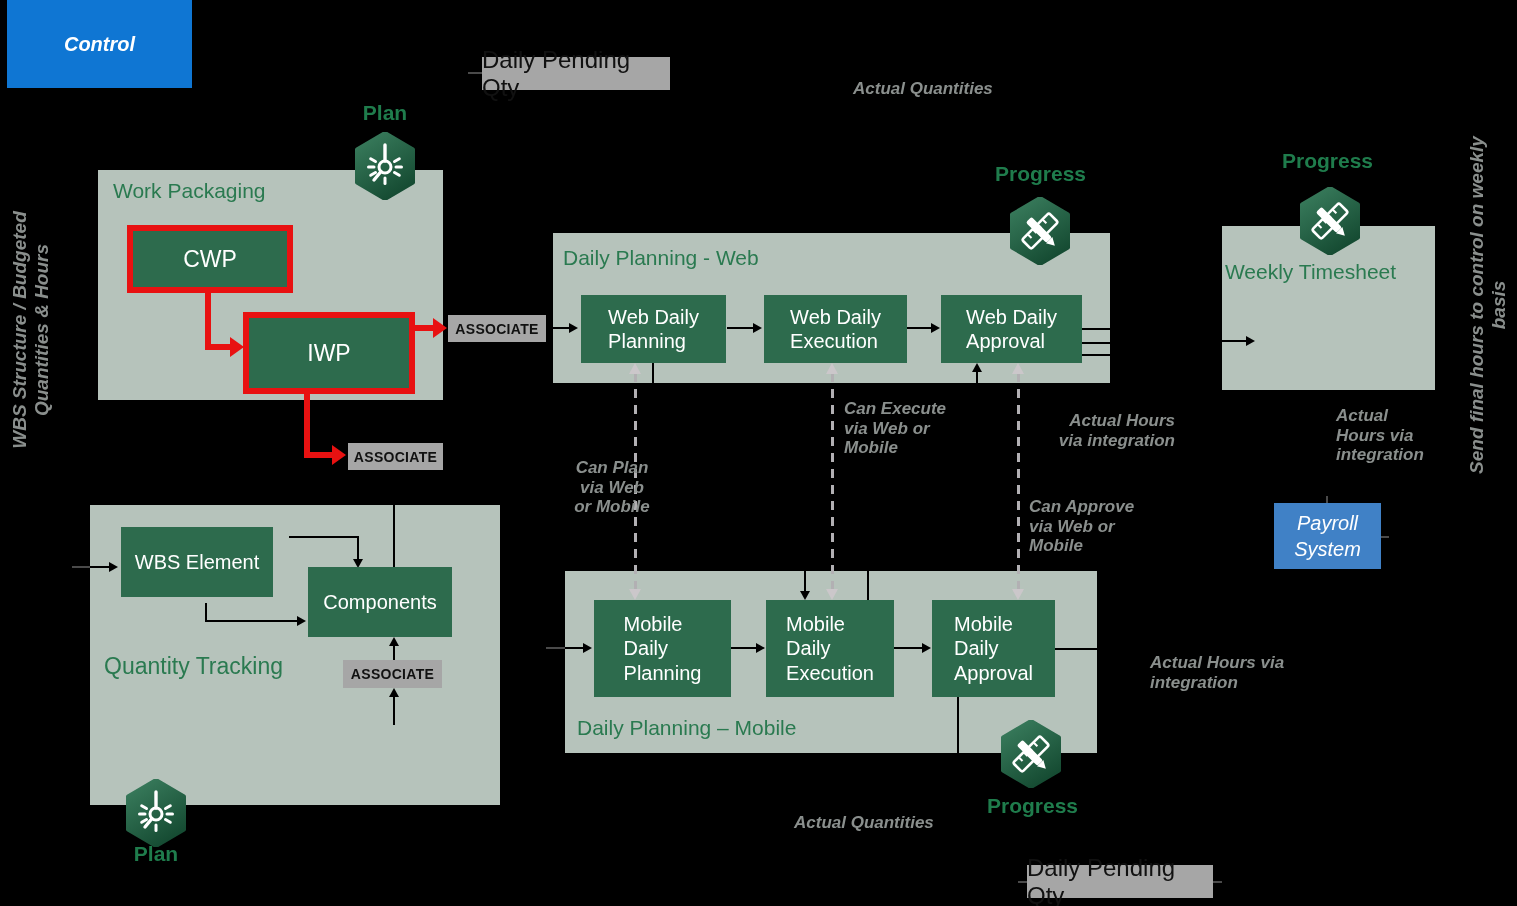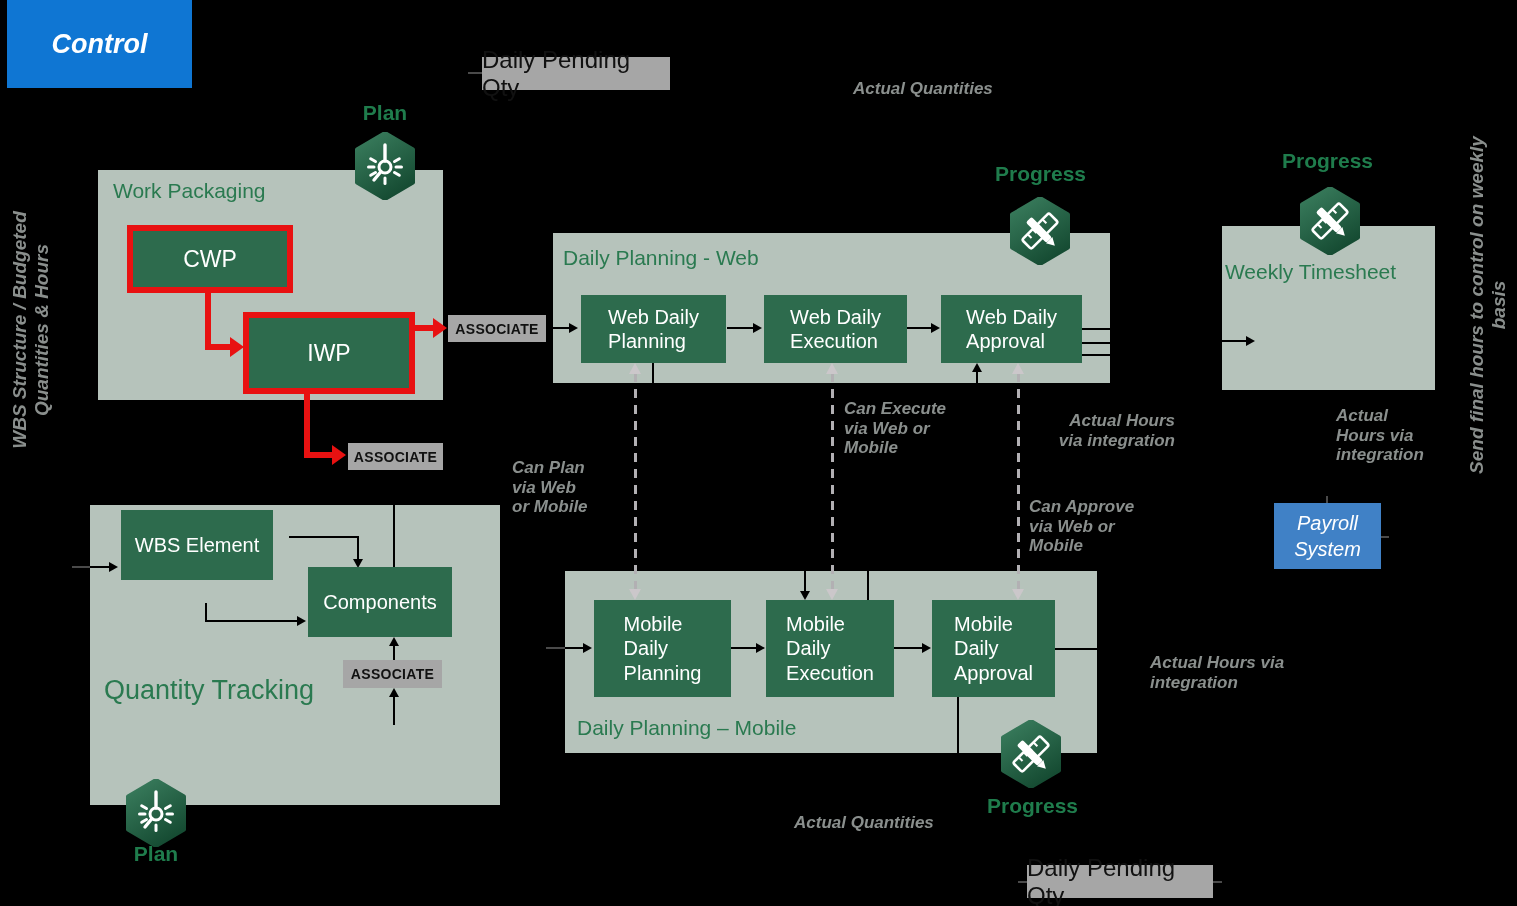--- a/index.html
+++ b/index.html
@@ -33,21 +33,21 @@
   .ar.redr{border-width:10px 0 10px 14px;border-color:transparent transparent transparent var(--red);z-index:4;}
   .gar{position:absolute;width:0;height:0;border-style:solid;z-index:3;}
   .gar.u{border-width:0 6px 11px 6px;border-color:transparent transparent var(--dashArrow) transparent;}
   .gar.d{border-width:11px 6px 0 6px;border-color:var(--dashArrow) transparent transparent transparent;}
   .dash{position:absolute;width:3px;z-index:3;
     background:repeating-linear-gradient(180deg,var(--dash) 0 9px,transparent 9px 16px);}
   .note{position:absolute;color:var(--note);font-weight:bold;font-style:italic;font-size:17px;
     line-height:1.16;z-index:6;white-space:pre-line;}
   .bluebox{position:absolute;color:#fff;display:flex;align-items:center;justify-content:center;
     text-align:center;font-style:italic;z-index:5;white-space:pre-line;}
-  #control{background:var(--controlBlue);font-weight:bold;font-size:27px;}
+  #control{background:var(--controlBlue);font-weight:bold;font-size:20px;}
   #payroll{background:var(--payrollBlue);font-size:20px;line-height:1.3;}
   .vtext{position:absolute;color:var(--note);font-weight:bold;font-style:italic;text-align:center;
     transform:rotate(-90deg);transform-origin:center;z-index:6;white-space:pre-line;}
 </style>
 </head>
 <body>
 
 <div id="canvas">
 
   <svg width="0" height="0" style="position:absolute">
@@ -95,32 +95,32 @@
     </defs>
   </svg>
 
   <div class="section" style="left:98px;top:170px;width:345px;height:230px"></div>
   <div class="section" style="left:90px;top:505px;width:410px;height:300px"></div>
   <div class="section" style="left:553px;top:233px;width:557px;height:150px"></div>
   <div class="section" style="left:565px;top:571px;width:532px;height:182px"></div>
   <div class="section" style="left:1222px;top:226px;width:213px;height:164px"></div>
 
   <div class="stitle" style="left:113px;top:179px">Work Packaging</div>
-  <div class="stitle" style="left:104px;top:675px;font-size:27px">Quantity Tracking</div>
+  <div class="stitle" style="left:104px;top:653px;font-size:23px">Quantity Tracking</div>
   <div class="stitle" style="left:563px;top:246px">Daily Planning - Web</div>
   <div class="stitle" style="left:577px;top:716px">Daily Planning – Mobile</div>
   <div class="stitle" style="left:1222px;top:260px;width:177px;text-align:center">Weekly Timesheet</div>
 
   <div class="bluebox" id="control" style="left:7px;top:0;width:185px;height:88px">Control</div>
   <div class="bluebox" id="payroll" style="left:1274px;top:503px;width:107px;height:66px">Payroll
 System</div>
 
   <div class="node redb" style="left:127px;top:225px;width:166px;height:68px">CWP</div>
   <div class="node redb" style="left:243px;top:312px;width:172px;height:82px">IWP</div>
-  <div class="node" style="left:121px;top:510px;width:152px;height:70px">WBS Element</div>
+  <div class="node" style="left:121px;top:527px;width:152px;height:70px">WBS Element</div>
   <div class="node" style="left:308px;top:567px;width:144px;height:70px">Components</div>
   <div class="node" style="left:581px;top:295px;width:145px;height:68px">Web Daily
 Planning</div>
   <div class="node" style="left:764px;top:295px;width:143px;height:68px">Web Daily
 Execution</div>
   <div class="node" style="left:941px;top:295px;width:141px;height:68px">Web Daily
 Approval</div>
   <div class="node" style="left:594px;top:600px;width:137px;height:97px">Mobile
 Daily
 Planning</div>
@@ -222,21 +222,21 @@
   <div class="gar d" style="left:629px;top:589px"></div>
   <div class="dash" style="left:831px;top:373px;height:219px"></div>
   <div class="gar u" style="left:826px;top:363px"></div>
   <div class="gar d" style="left:826px;top:589px"></div>
   <div class="dash" style="left:1017px;top:373px;height:219px"></div>
   <div class="gar u" style="left:1012px;top:363px"></div>
   <div class="gar d" style="left:1012px;top:589px"></div>
 
   <div class="note" style="left:853px;top:79px">Actual Quantities</div>
   <div class="note" style="left:794px;top:813px">Actual Quantities</div>
-  <div class="note" style="left:512px;top:458px;width:92px;text-align:left">Can Plan
+  <div class="note" style="left:566px;top:458px;width:92px;text-align:center">Can Plan
 via Web
 or Mobile</div>
   <div class="note" style="left:844px;top:399px;width:120px">Can Execute
 via Web or
 Mobile</div>
   <div class="note" style="left:1029px;top:497px;width:125px">Can Approve
 via Web or
 Mobile</div>
   <div class="note" style="left:1040px;top:411px;width:135px;text-align:right">Actual Hours
 via integration</div>

